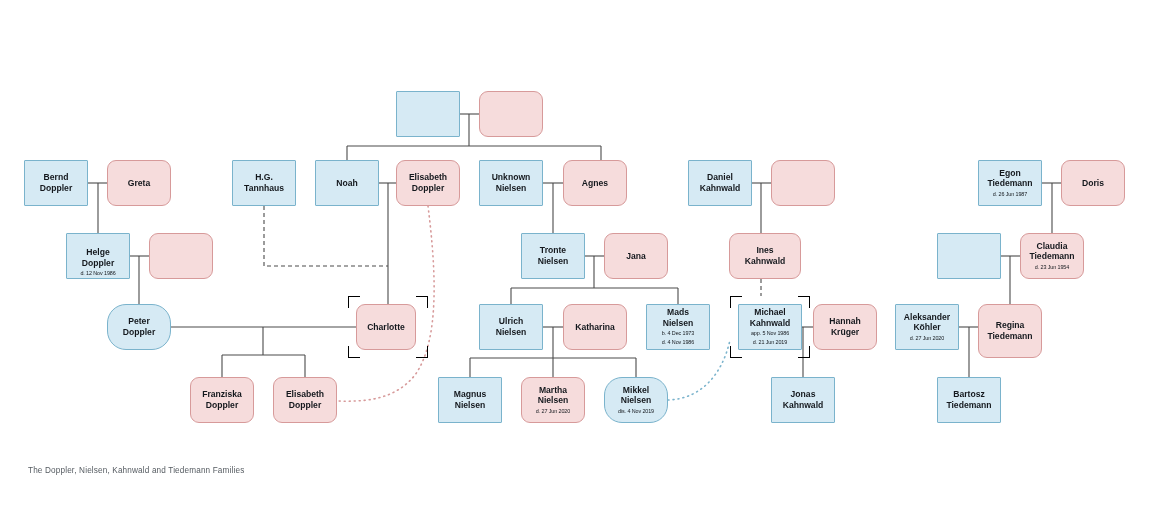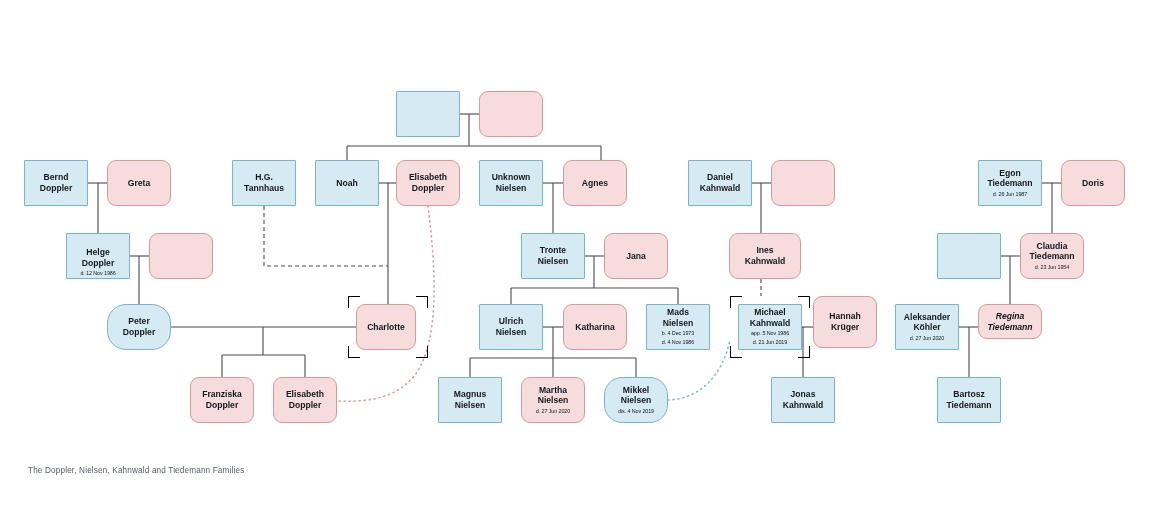--- a/index.html
+++ b/index.html
@@ -239,30 +239,30 @@
 Nielsen</span>
       <span class="dt">b. 4 Dec 1973</span>
       <span class="dt">d. 4 Nov 1986</span>
     </div>
     <div class="node blue" style="left: 738px; top: 304px; width: 64px; height: 46px;">
       <span class="nm">Michael
 Kahnwald</span>
       <span class="dt">app. 5 Nov 1986</span>
       <span class="dt">d. 21 Jun 2019</span>
     </div>
-    <div class="node pink" style="left: 813px; top: 296px; width: 64px; height: 52px;">
+    <div class="node pink" style="left: 813px; top: 304px; width: 64px; height: 46px;">
       <span class="nm">Hannah
 Krüger</span>
     </div>
     <div class="node blue" style="left: 895px; top: 304px; width: 64px; height: 46px;">
       <span class="nm">Aleksander
 Köhler</span>
       <span class="dt">d. 27 Jun 2020</span>
     </div>
-    <div class="node pink" style="left: 978px; top: 304px; width: 64px; height: 35px; font-style: italic;">
+    <div class="node pink" style="left: 978px; top: 304px; width: 64px; height: 54px;">
       <span class="nm">Regina
 Tiedemann</span>
     </div>
     <div class="node pink" style="left: 190px; top: 377px; width: 64px; height: 46px;">
       <span class="nm">Franziska
 Doppler</span>
     </div>
     <div class="node pink" style="left: 273px; top: 377px; width: 64px; height: 46px;">
       <span class="nm">Elisabeth
 Doppler</span>

